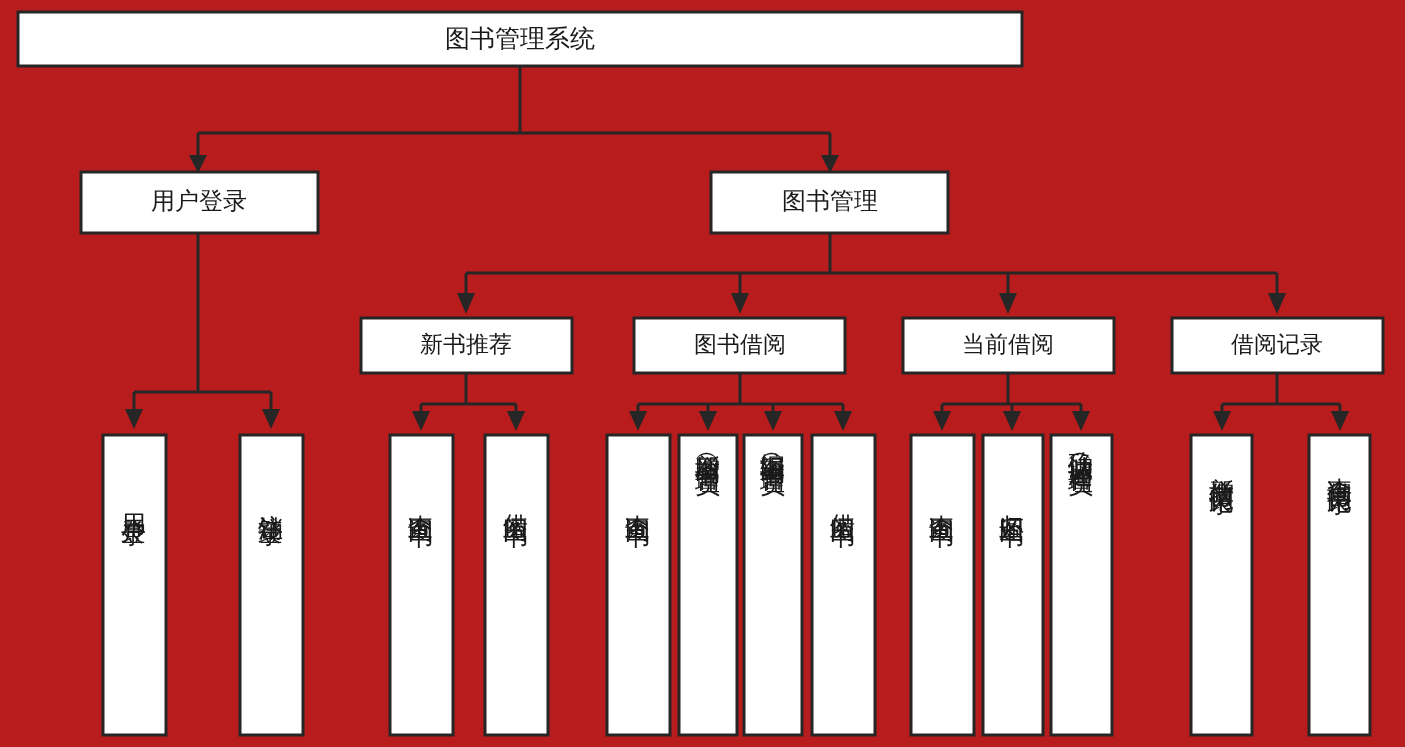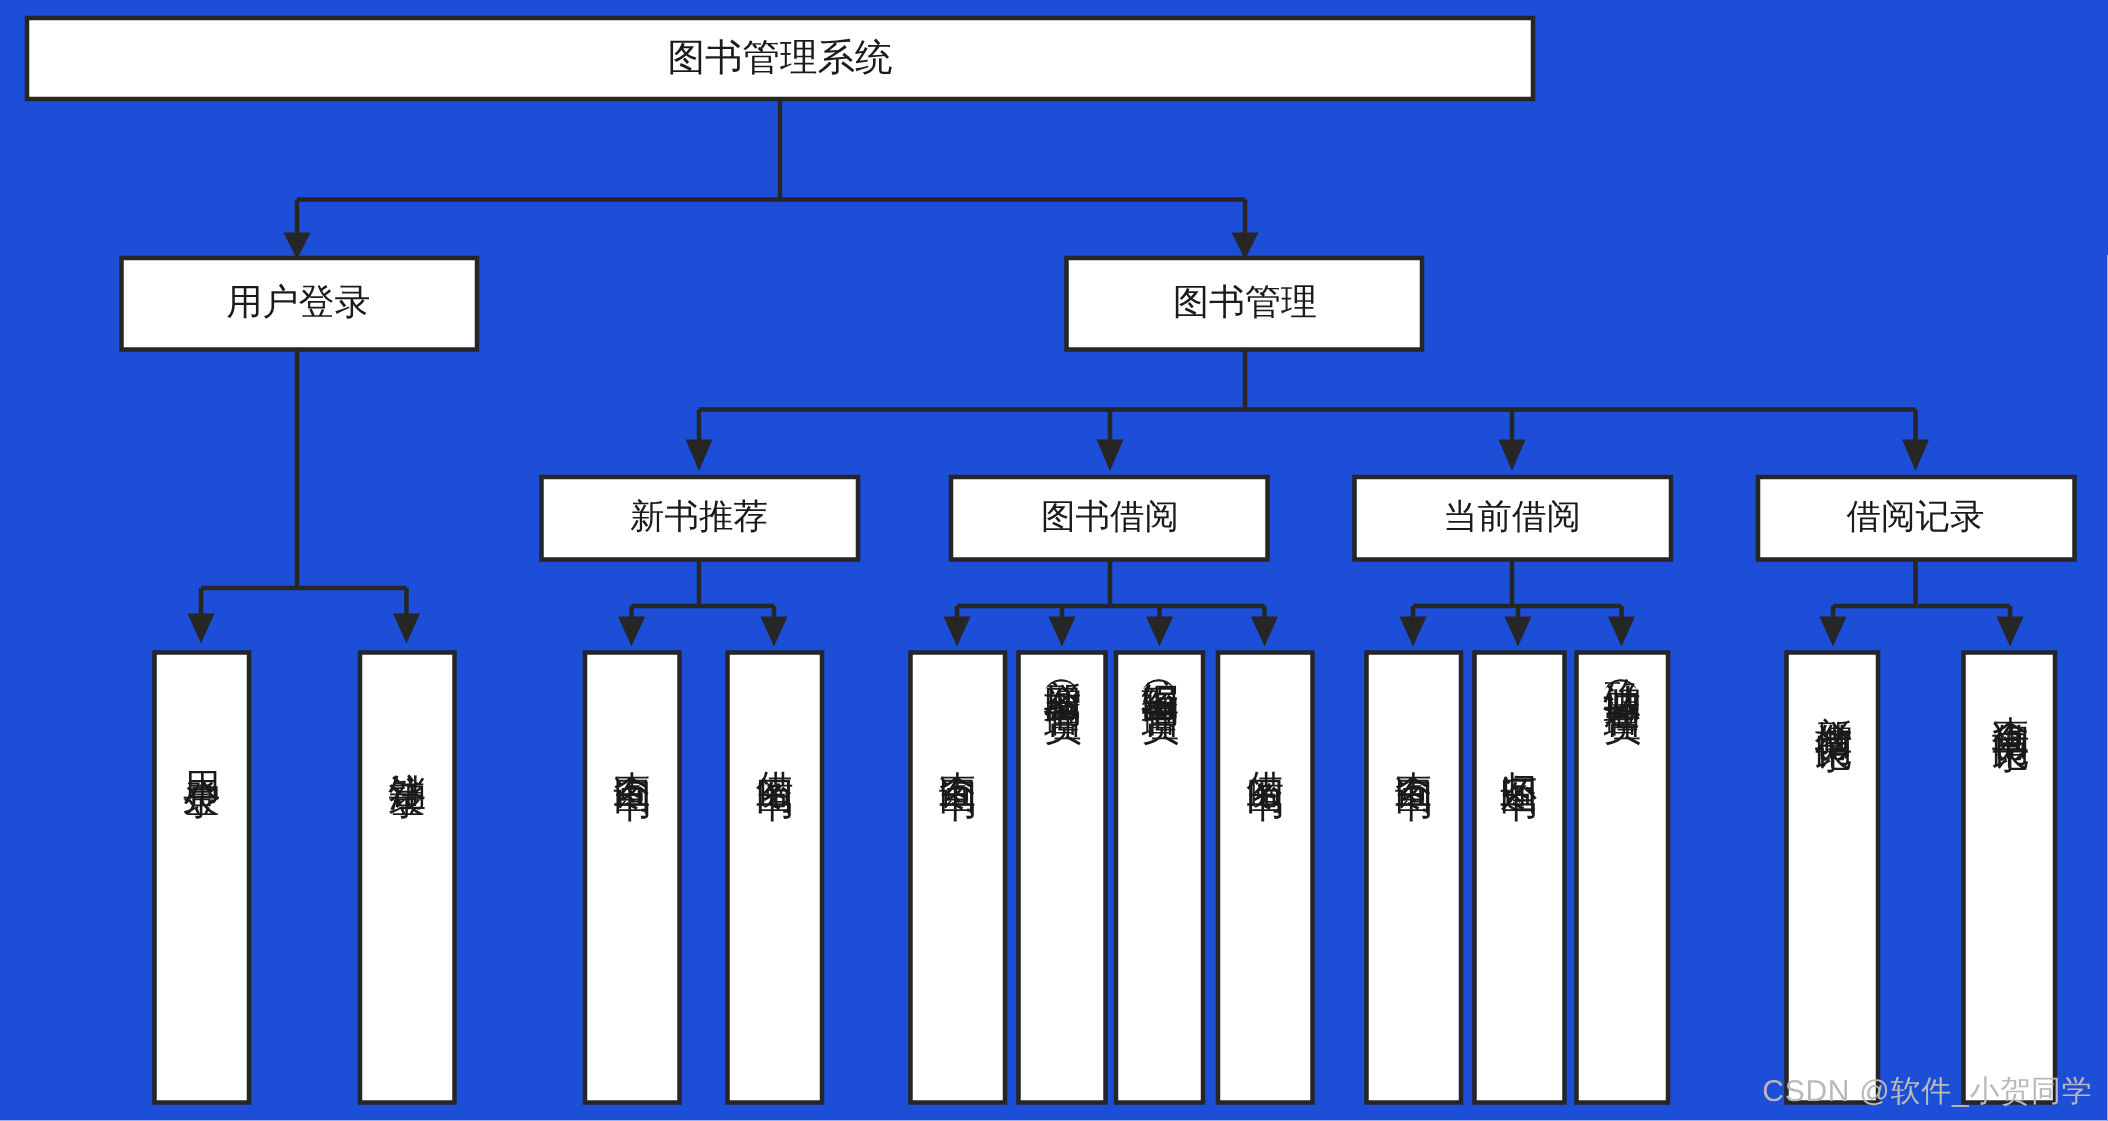--- a/index.html
+++ b/index.html
@@ -7,21 +7,21 @@
     padding: 0;
     background: #ffffff;
   }
   body {
     font-family: "Liberation Sans", "DejaVu Sans", sans-serif;
   }
   #canvas-wrap {
     position: relative;
     width: 1405px;
     height: 747px;
-    background: #1d4ed8;
+    background: #b91c1c;
     overflow: hidden;
   }
   svg#diagram {
     position: absolute;
     left: 0;
     top: 0;
     width: 1405px;
     height: 747px;
     display: block;
   }
@@ -234,15 +234,14 @@
       <rect class="node-rect" x="1191" y="435" width="61" height="300"></rect>
       <text class="leaf-label" x="1222" y="466">新增借阅记录</text>
     </g>
     <g>
       <rect class="node-rect" x="1309" y="435" width="61" height="300"></rect>
       <text class="leaf-label" x="1340" y="466">查询借阅记录</text>
     </g>
 
   </svg>
 
-  <div class="watermark">CSDN @软件_小贺同学</div>
 
 </div>
 
 </body></html>

